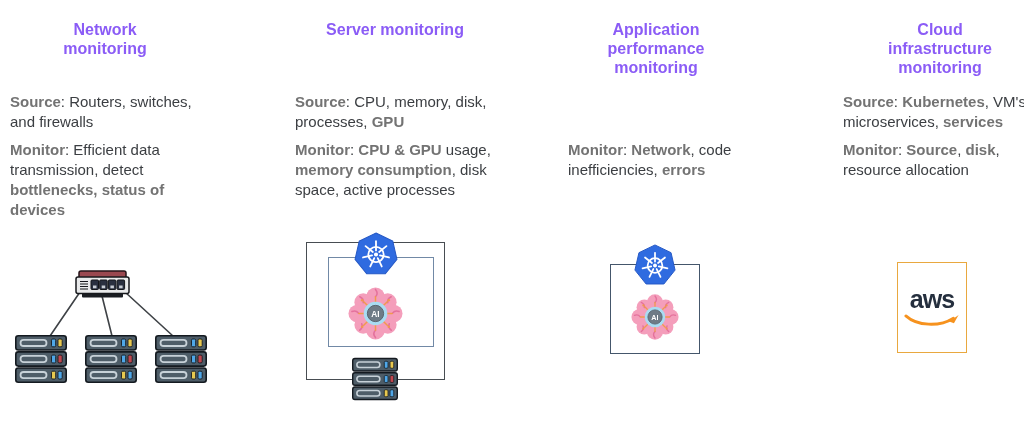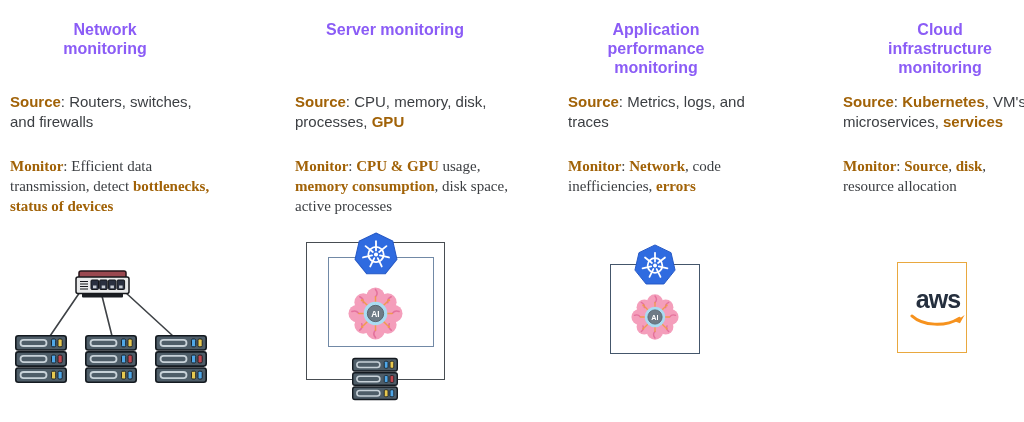--- a/index.html
+++ b/index.html
@@ -15,38 +15,38 @@
   .title {
     position:absolute; top:20px; left:0; text-align:center; white-space:pre-line;
     font-size:16px; font-weight:700; line-height:19px; color:#8b5cf6;
   }
   .col-1 .title { width:190px; }
   .col-2 .title { width:200px; }
   .col-3 .title { width:176px; }
   .col-4 .title { width:194px; }
   .rich { position:absolute; left:0; right:0; margin:0;
     font-size:15px; line-height:20px; color:#3b3e42; }
-  .rich b { color:#a16207; font-weight:700; }
+  .rich b { color:#737373; font-weight:700; }
   .source  { top:92px; }
-  .monitor { top:156px;font-family:Liberation Serif, serif; }
+  .monitor { top:140px; }
 
   .illus { position:absolute; }
   .illus-network { left:10px;  top:265px; width:210px; height:150px; }
   .illus-server  { left:306px; top:231px; width:140px; height:176px; }
   .illus-apm     { left:608px; top:243px; width:96px;  height:116px; }
   .illus-aws     { left:897px; top:262px; width:70px;  height:91px; }
 
   .abs { position:absolute; }
   .frame { position:absolute; box-sizing:border-box; background:transparent; }
   .outer-frame { left:0; top:11px; width:139px; height:138px; border:1.5px solid #484d52; }
   .inner-frame { left:22px; top:26px; width:106px; height:90px; border:1.5px solid #7189a6; }
   .apm-frame   { left:2px;  top:21px; width:90px;  height:90px; border:1.5px solid #44566b; }
 
   .aws-box { position:absolute; inset:0; box-sizing:border-box; border:1.5px solid #e9a83f;
-    background:#fff; display:flex; flex-direction:column; align-items:flex-end; justify-content:center; }
+    background:#fff; display:flex; flex-direction:column; align-items:center; justify-content:center; }
   .aws-word { font-size:25px; font-weight:700; color:#252f3e; letter-spacing:-1px; line-height:1; }
   .aws-swoosh { margin-top:1px; }
 
   svg { display:block; }
   .svg-text { font-family:"Liberation Sans", sans-serif; }
 </style>
 </head>
 <body>
 
 <div class="canvas">
@@ -61,21 +61,20 @@
   <div class="col col-2">
     <div class="title">Server monitoring</div>
     <p class="rich source"><b>Source</b><span>: CPU, memory, disk, processes, </span><b>GPU</b></p>
     <p class="rich monitor"><b>Monitor</b><span>: </span><b>CPU &amp; GPU</b><span> usage, </span><b>memory consumption</b><span>, disk space, active processes</span></p>
   </div>
 
   <div class="col col-3">
     <div class="title">Application
 performance
 monitoring</div>
-    <p class="rich source"><b>Source</b><span>: Metrics, logs, and traces</span></p>
     <p class="rich monitor"><b>Monitor</b><span>: </span><b>Network</b><span>, code inefficiencies, </span><b>errors</b></p>
   </div>
 
   <div class="col col-4">
     <div class="title">Cloud
 infrastructure
 monitoring</div>
     <p class="rich source"><b>Source</b><span>: </span><b>Kubernetes</b><span>, VM's microservices, </span><b>services</b></p>
     <p class="rich monitor"><b>Monitor</b><span>: </span><b>Source</b><span>, </span><b>disk</b><span>, resource allocation</span></p>
   </div>

